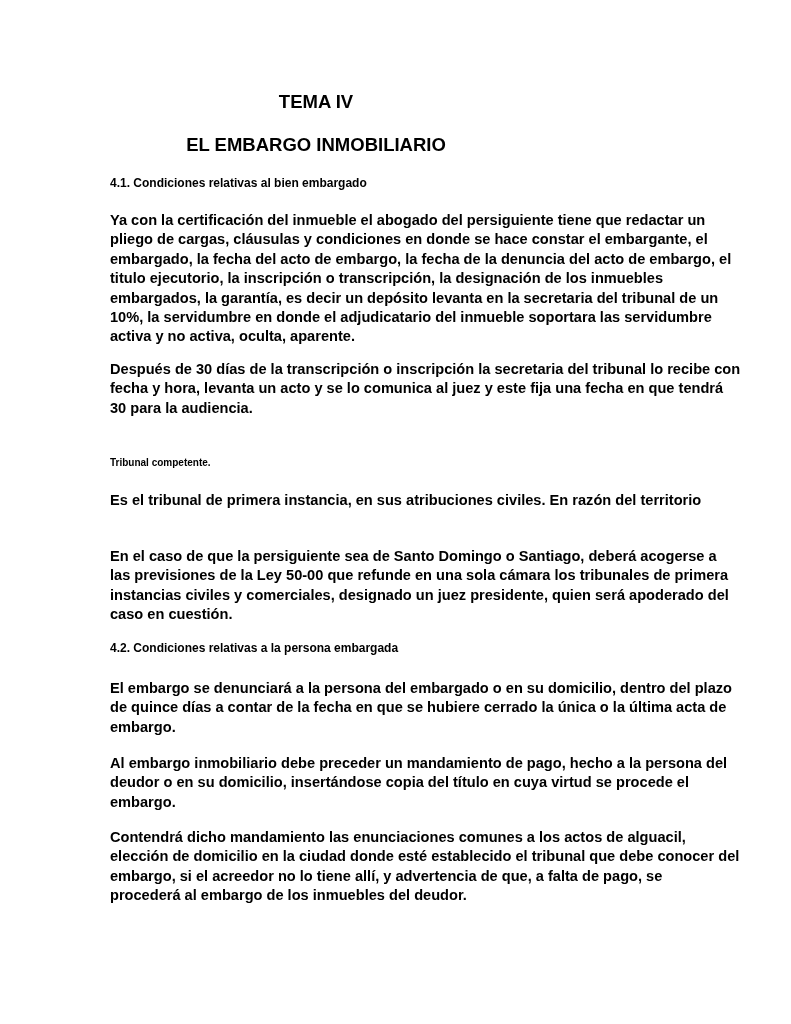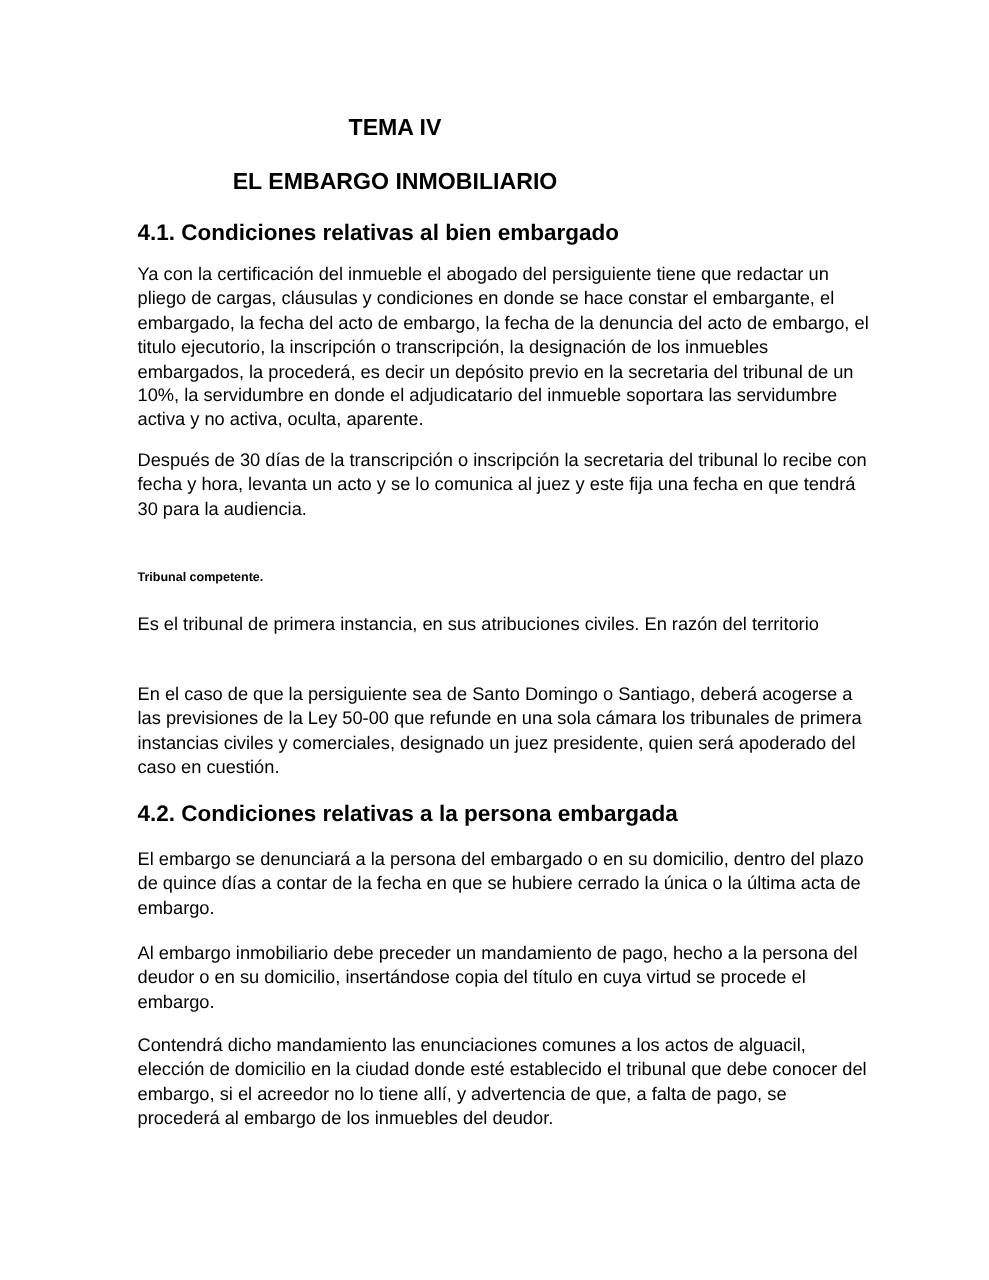--- a/index.html
+++ b/index.html
@@ -1,40 +1,40 @@
 <!DOCTYPE html>
 <html><head>
   <meta charset="utf-8">
   <style>
     html, body { margin: 0; padding: 0; background: #ffffff; }
     body { width: 791px; height: 1024px; position: relative; overflow: hidden;
       font-family: "Liberation Sans", sans-serif; color: #000; }
-    .blk { position: absolute; left: 110px; }
+    .blk { position: absolute; left: 110px; font-weight: bold; }
     .title { position: absolute; left: 0; width: 632px; text-align: center; font-weight: bold; font-size: 18.5px; }
-    .h2 { font-weight: bold; font-size: 18px; white-space: nowrap; }
+    .h2 { font-weight: bold; font-size: 12px; white-space: nowrap; }
     .p { font-size: 14.6px; line-height: 19.4px; white-space: nowrap; }
     .sub { font-weight: bold; font-size: 10px; white-space: nowrap; }
     .line { display: block; }
   </style>
 </head>
 <body>
 
 <div>
 
   <div class="title" style="top:91px;">TEMA IV</div>
   <div class="title" style="top:134px;">EL EMBARGO INMOBILIARIO</div>
 
   <div class="blk h2" style="top:176px;">4.1. Condiciones relativas al bien embargado</div>
 
   <div class="blk p" style="top:211px;">
     <span class="line">Ya con la certificación del inmueble el abogado del persiguiente tiene que redactar un</span>
     <span class="line">pliego de cargas, cláusulas y condiciones en donde se hace constar el embargante, el</span>
     <span class="line">embargado, la fecha del acto de embargo, la fecha de la denuncia del acto de embargo, el</span>
     <span class="line">titulo ejecutorio, la inscripción o transcripción, la designación de los inmuebles</span>
-    <span class="line">embargados, la procederá, es decir un depósito previo en la secretaria del tribunal de un</span>
+    <span class="line">embargados, la garantía, es decir un depósito levanta en la secretaria del tribunal de un</span>
     <span class="line">10%, la servidumbre en donde el adjudicatario del inmueble soportara las servidumbre</span>
     <span class="line">activa y no activa, oculta, aparente.</span>
   </div>
 
   <div class="blk p" style="top:360px;">
     <span class="line">Después de 30 días de la transcripción o inscripción la secretaria del tribunal lo recibe con</span>
     <span class="line">fecha y hora, levanta un acto y se lo comunica al juez y este fija una fecha en que tendrá</span>
     <span class="line">30 para la audiencia.</span>
   </div>
 

